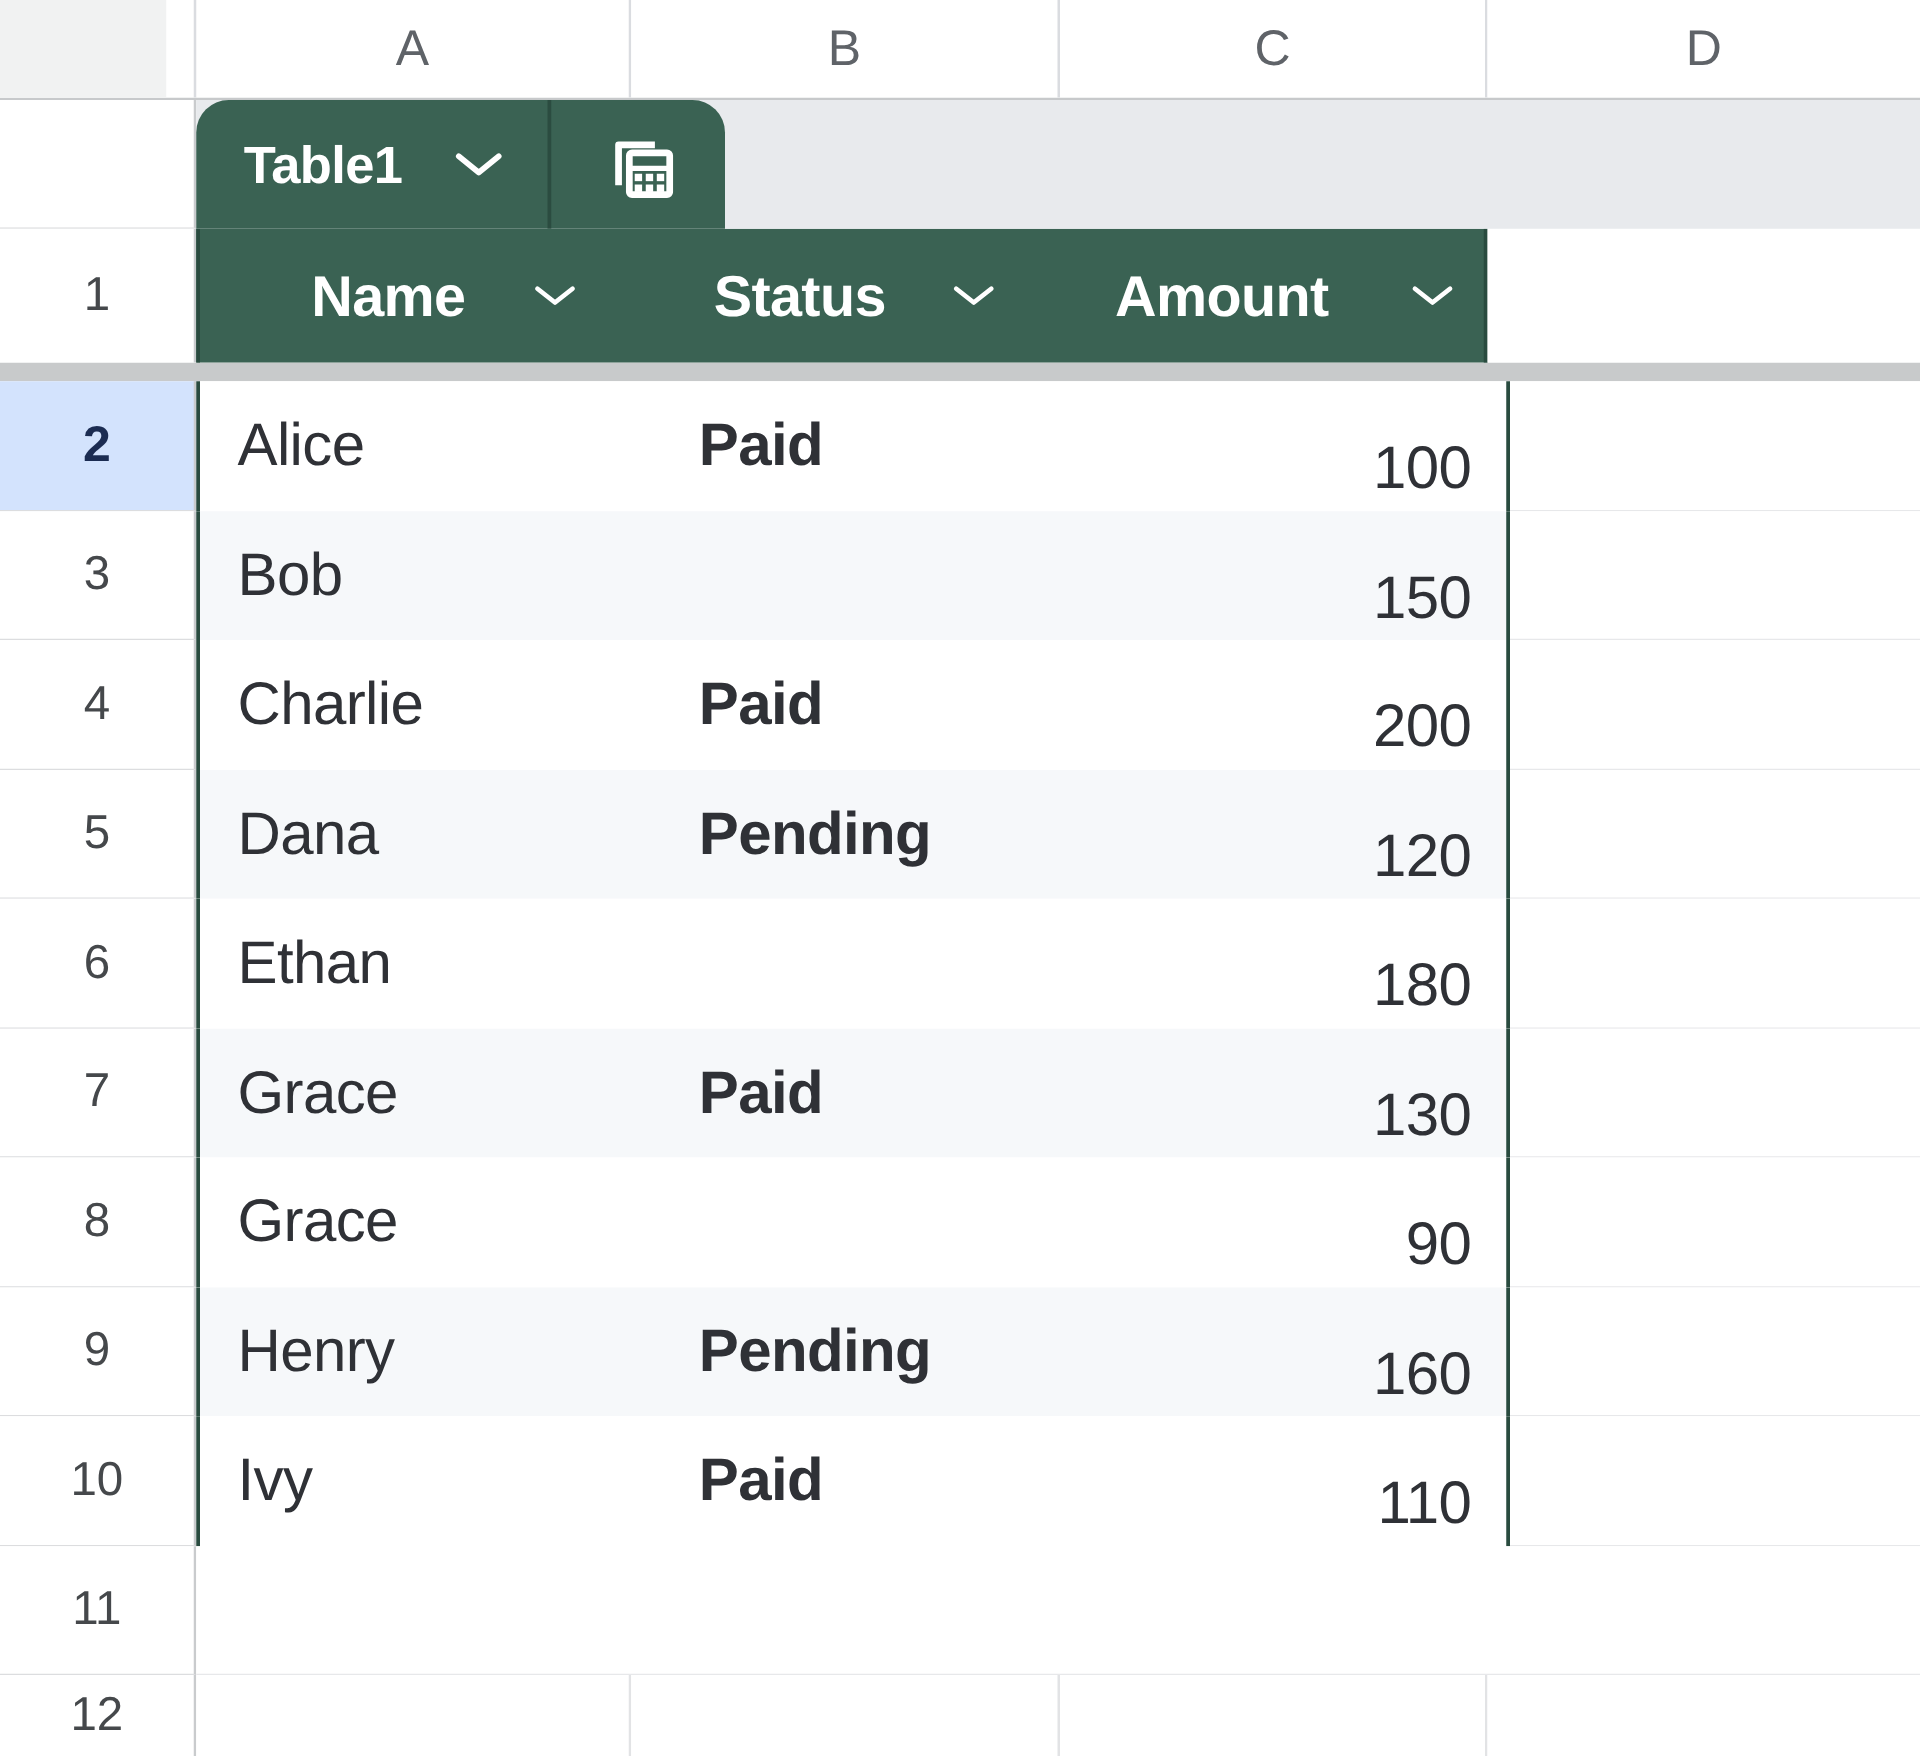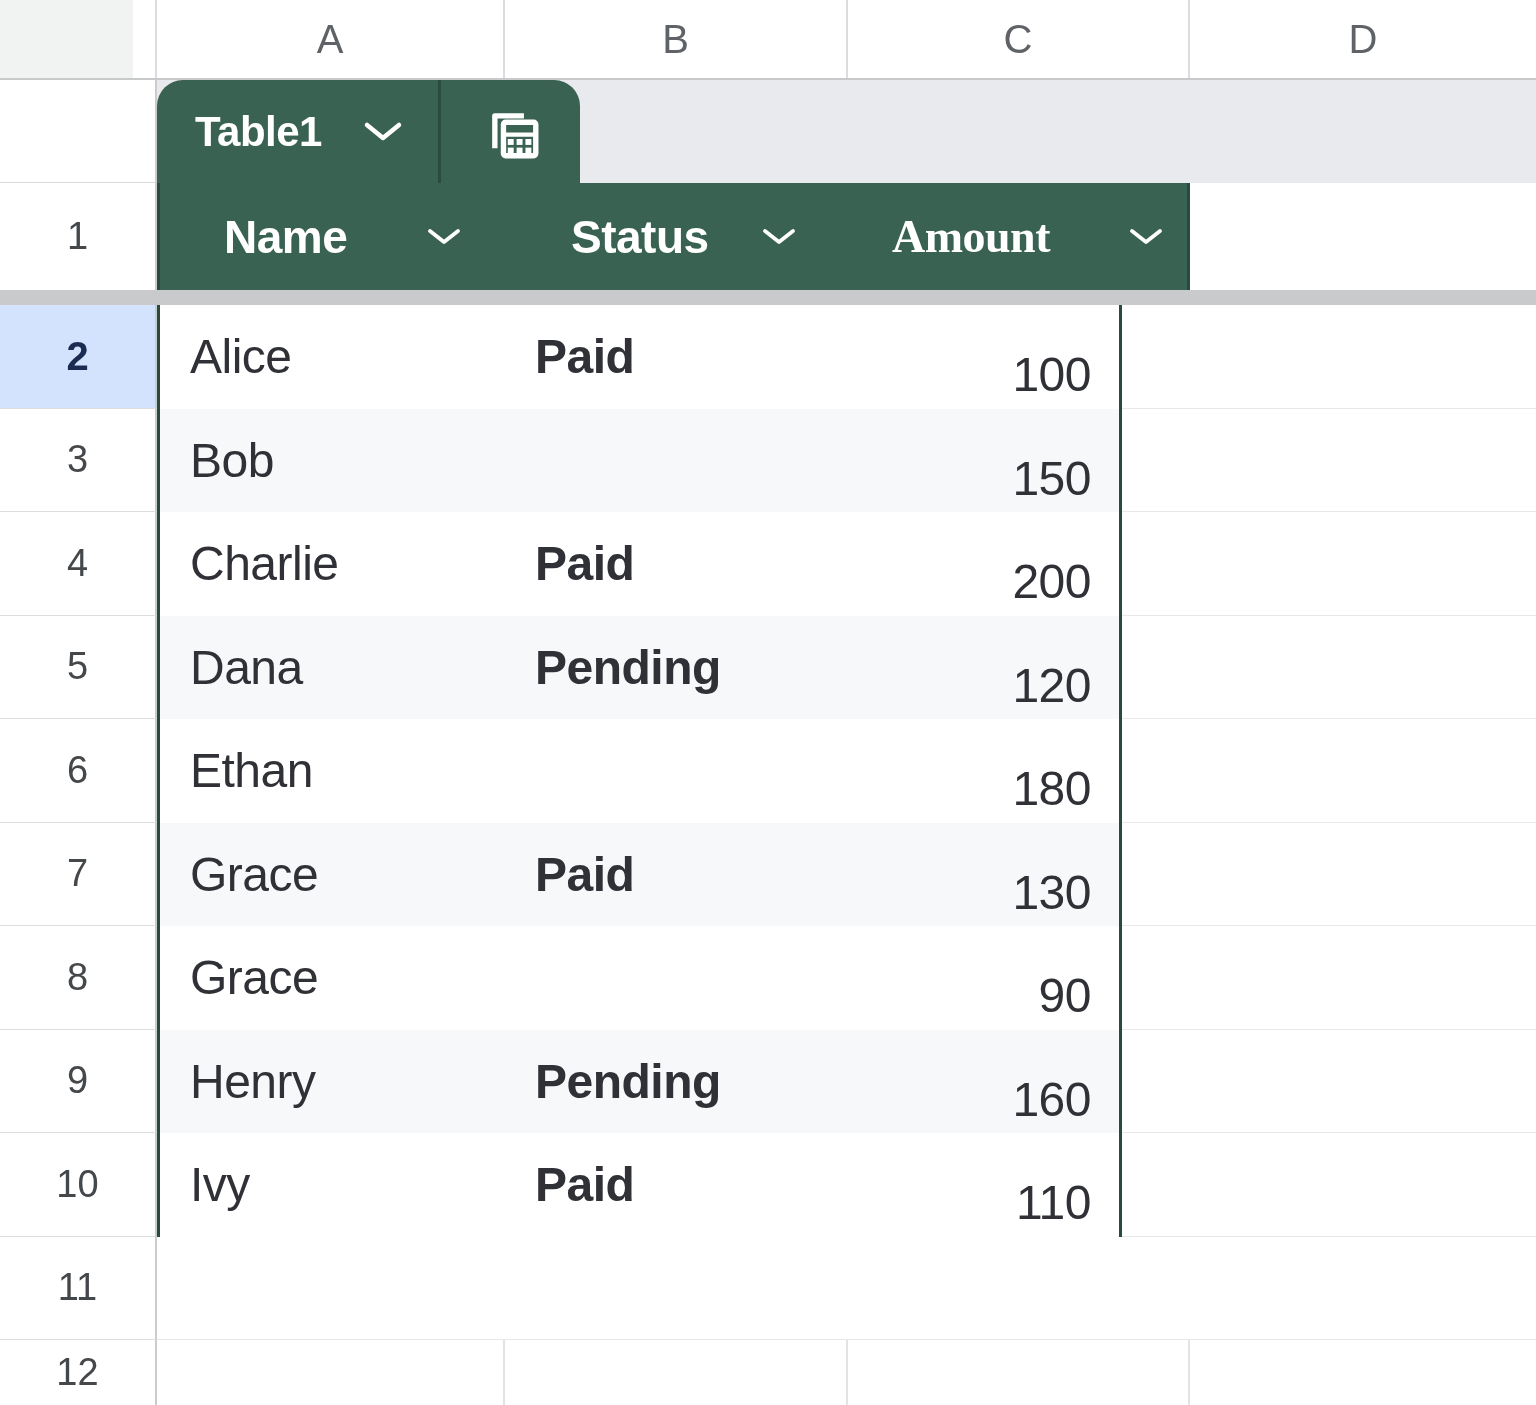--- a/index.html
+++ b/index.html
@@ -28,35 +28,35 @@
   .chip-right{width:139px; display:flex; align-items:center; justify-content:center; cursor:pointer;}
 
   
   .hrow{height:107px; display:flex;}
   .rh{width:157px; box-sizing:border-box; background:#fff; display:flex; align-items:center; justify-content:center;
       font-size:38px; color:#45484b; border-right:2px solid #c9cbcd;}
   .table-header{width:1033px; box-sizing:border-box; background:#3a6253;
                 border-left:3px solid #294b3f; border-right:3px solid #294b3f; display:flex;}
   .hc{display:flex; align-items:center; justify-content:space-between; box-sizing:border-box; color:#fff; cursor:pointer;}
   .hc span{font-size:46px; font-weight:700; letter-spacing:-0.5px;}
-  .hc-a{width:345px; padding-left:64px; padding-right:44px;}
+  .hc-a{width:345px; padding-left:89px; padding-right:44px;}
   .hc-b{width:343px; padding-left:66px; padding-right:52px;}
-  .hc-c{flex:1; padding-left:44px; padding-right:24px;font-family:Liberation Serif, serif;}
+  .hc-c{flex:1; padding-left:44px; padding-right:24px;}
   .hd{flex:1; background:#fff;}
 
   
   .frozen-divider{height:15px; background:#c8cacb;}
 
   
   .drow{height:103.5px; display:flex;}
   .drow .rh{border-bottom:1px solid #dcdddf;}
   .rh.sel{background:#d3e3fd; color:#1b2c52; font-weight:700; font-size:40px;}
-  .table-area{width:965px; box-sizing:border-box; background:#fff; display:flex;
+  .table-area{width:1051px; box-sizing:border-box; background:#fff; display:flex;
               border-left:3px solid #294b3f; border-right:3px solid #294b3f;
-              font-size:48px; color:#2f3136; letter-spacing:-0.5px;}
+              font-size:48px; color:#2f3136; letter-spacing:-0.5px;gap:24px;}
   .drow:nth-child(even) .table-area{background:#f6f8fa;}
   .drow:last-child .table-area{border-bottom:4px solid #294b3f;}
   .ca{width:345px; padding-left:30px; box-sizing:border-box; display:flex; align-items:center;}
   .cb{width:343px; padding-left:30px; box-sizing:border-box; display:flex; align-items:center;font-weight:bold;}
   .cc{flex:1; padding-right:28px; box-sizing:border-box; display:flex; align-items:center; justify-content:flex-end;margin-top:36px;}
   .dcell{flex:1; background:#fff; box-sizing:border-box; border-bottom:1px solid #e7e8ea;}
 
   
   .row12{height:65px; display:flex;}
   .c12{box-sizing:border-box; border-right:2px solid #e2e3e5; background:#fff;}

